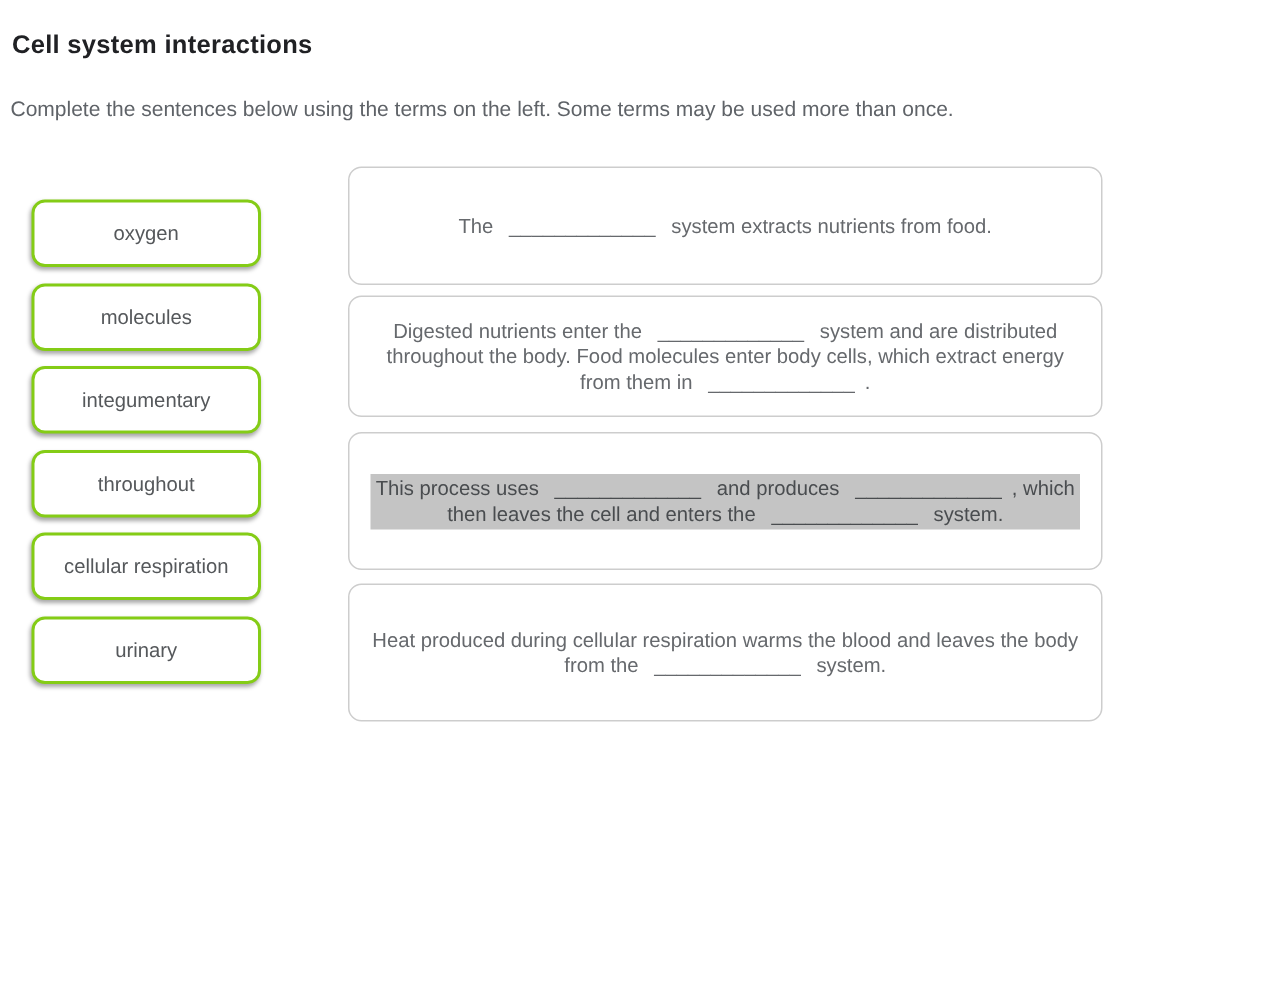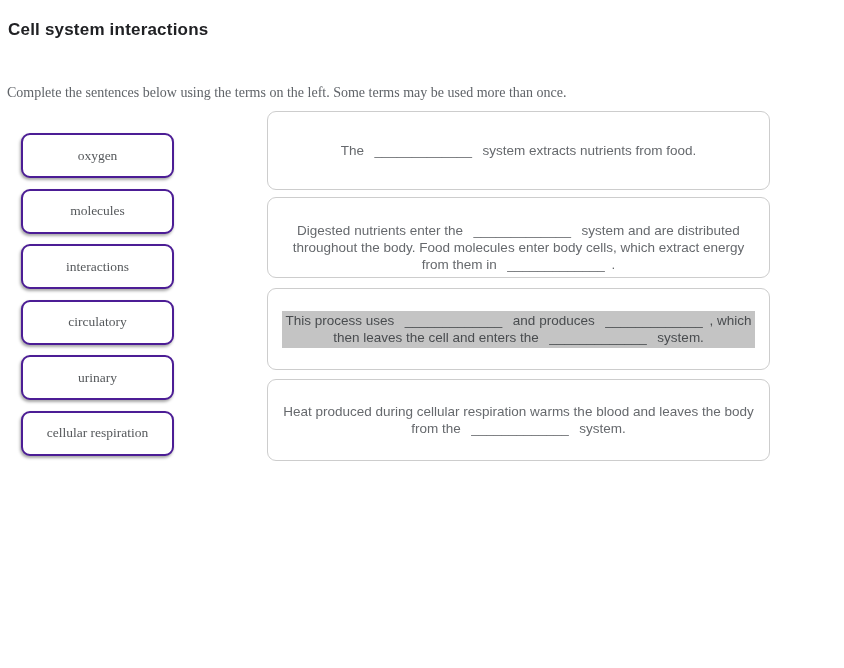--- a/index.html
+++ b/index.html
@@ -20,112 +20,109 @@
     top: 20px;
     margin: 0;
     font-size: 17px;
     font-weight: 700;
     color: #202124;
     letter-spacing: 0.2px;
   }
   .instructions {
     position: absolute;
     left: 7px;
-    top: 85px;
+    top: 64px;
     margin: 0;
     font-size: 14px;
     color: #5f6368;
-    font-family: Liberation Serif, serif;
   }
   .terms {
     position: absolute;
     left: 21px;
     top: 133px;
     width: 153px;
     display: flex;
     flex-direction: column;
     gap: 10.5px;
   }
   .term {
     box-sizing: border-box;
     height: 45px;
     background: #ffffff;
-    border: 2px solid #4c1d95;
+    border: 2px solid #84cc16;
     border-radius: 9px;
     box-shadow: -1px 2px 3px rgba(0,0,0,0.35);
     display: flex;
     align-items: center;
     justify-content: center;
     font-size: 13.5px;
     color: #55585b;
     cursor: pointer;
-    font-family: Liberation Serif, serif;
   }
   .sentences {
     position: absolute;
     left: 232px;
     top: 111px;
     width: 503px;
   }
   .sbox {
     box-sizing: border-box;
     width: 503px;
     background: #ffffff;
     border: 1.5px solid #cdcdcd;
     border-radius: 9px;
     display: flex;
     align-items: center;
     justify-content: center;
     text-align: center;
     padding: 4px 14px;
-    margin-left: 35px;
   }
   .sbox .stext {
     margin: 0;
     font-size: 13.5px;
     line-height: 17px;
     color: #66696d;
   }
   .stext.highlighted {
     background: #c4c4c4;
     color: #494c4f;
     padding: 1.5px 0;
   }
   .h79 { height: 79px; }
   .h81 { height: 81px; }
-  .h82 { height: 82px; }
+  .h82 { height: 92px; }
   .h84 { height: 84px; }
   .m7  { margin-bottom: 7px; }
   .m9  { margin-bottom: 9px; }
-  .m10 { margin-bottom: 10px; align-items: flex-end; }
+  .m10 { margin-bottom: 10px; }
 </style>
 </head>
 <body>
 
 <h1 class="page-title">Cell system interactions</h1>
 <p class="instructions">Complete the sentences below using the terms on the left. Some terms may be used more than once.</p>
 
 <div class="terms">
   <div class="term">
     <span>oxygen</span>
   </div>
   <div class="term">
     <span>molecules</span>
   </div>
   <div class="term">
-    <span>interactions</span>
+    <span>integumentary</span>
   </div>
   <div class="term">
-    <span>circulatory</span>
+    <span>throughout</span>
+  </div>
+  <div class="term">
+    <span>cellular respiration</span>
   </div>
   <div class="term">
     <span>urinary</span>
-  </div>
-  <div class="term">
-    <span>cellular respiration</span>
   </div>
 </div>
 
 <div class="sentences">
   <div class="sbox h79 m7">
     <p class="stext">The  _____________  system extracts nutrients from food.</p>
   </div>
   <div class="sbox h81 m10">
     <p class="stext">Digested nutrients enter the  _____________  system and are distributed throughout the body. Food molecules enter body cells, which extract energy from them in  _____________ .</p>
   </div>

